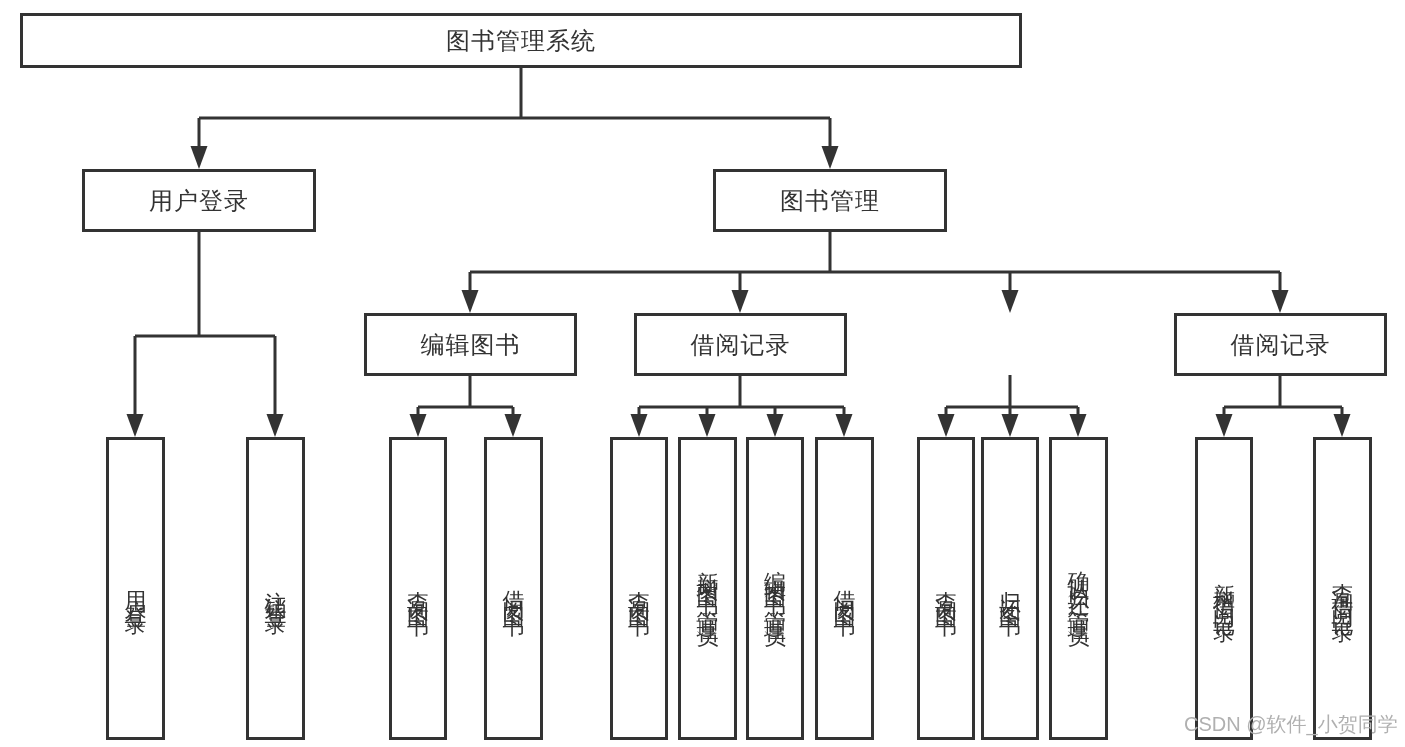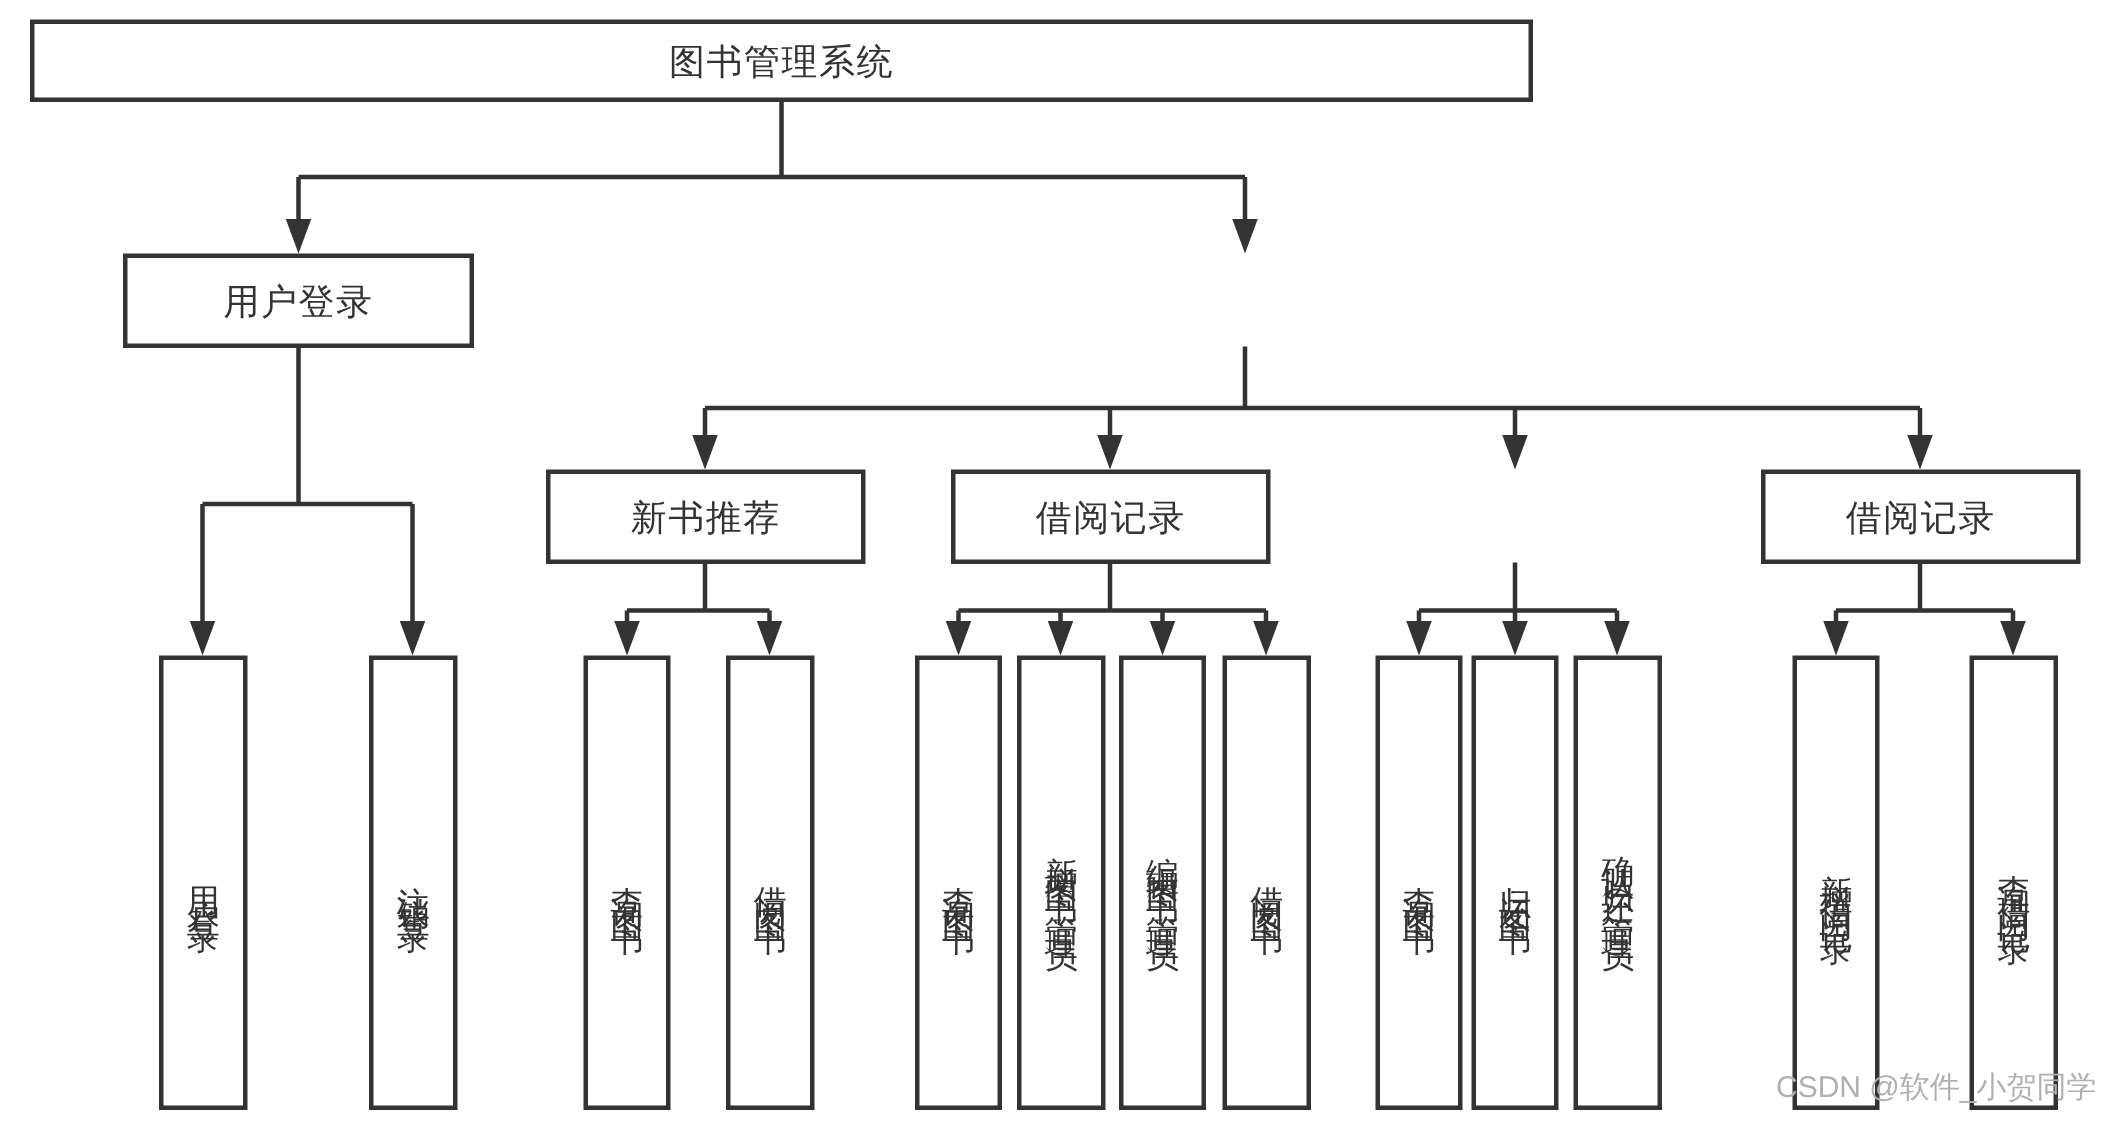--- a/index.html
+++ b/index.html
@@ -84,22 +84,23 @@
     <polygon points="1069.5,414 1086.5,414 1078,437"></polygon>
 
     <path d="M1280,375 L1280,407 M1224,407 L1342,407 M1224,407 L1224,415 M1342,407 L1342,415"></path>
     <polygon points="1215.5,414 1232.5,414 1224,437"></polygon>
     <polygon points="1333.5,414 1350.5,414 1342,437"></polygon>
   </svg>
 
   <div class="node h" style="left:20px;top:13px;width:1002px;height:55px;text-align:center;">图书管理系统</div>
 
   <div class="node h" style="left:82px;top:169px;width:234px;height:63px;">用户登录</div>
+  <div class="node h" style="left:713px;top:169px;width:234px;height:63px;">图书管理</div>
 
-  <div class="node h" style="left:364px;top:313px;width:213px;height:63px;">新书推荐</div>
+  <div class="node h" style="left:364px;top:313px;width:213px;height:63px;">编辑图书</div>
   <div class="node h" style="left:634px;top:313px;width:213px;height:63px;">借阅记录</div>
   <div class="node h" style="left:1174px;top:313px;width:213px;height:63px;">借阅记录</div>
 
   <div class="node v" style="left:106px;top:437px;width:59px;height:303px;">
     <span>用户登录</span>
   </div>
   <div class="node v" style="left:246px;top:437px;width:59px;height:303px;">
     <span>注销登录</span>
   </div>
 

